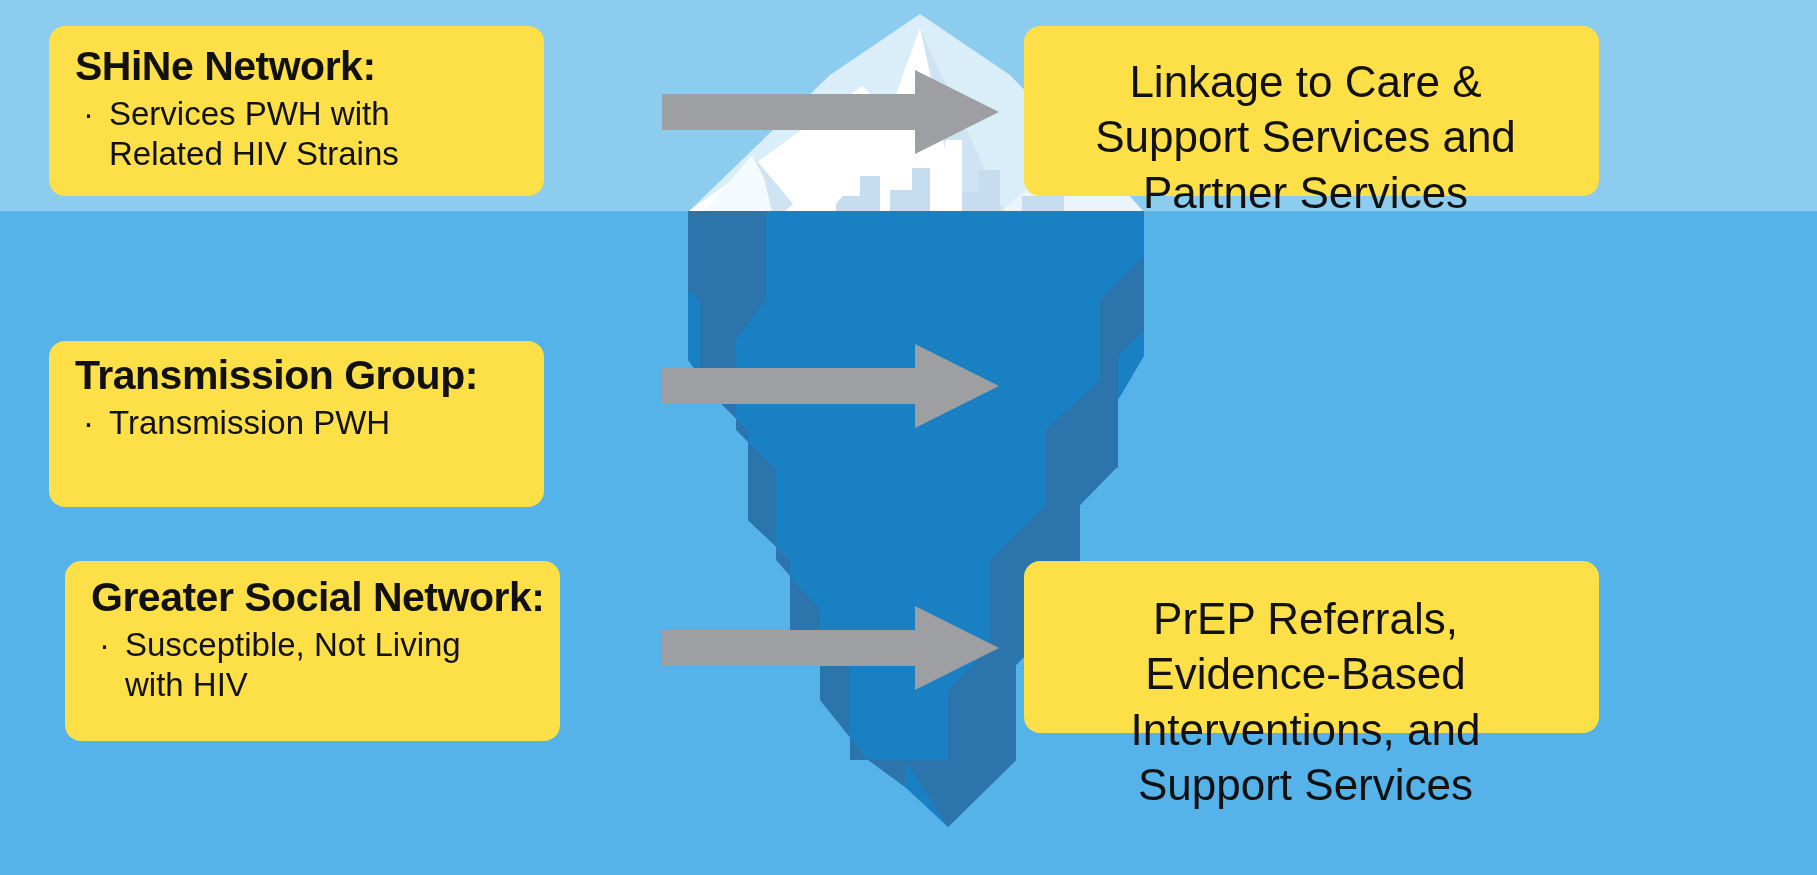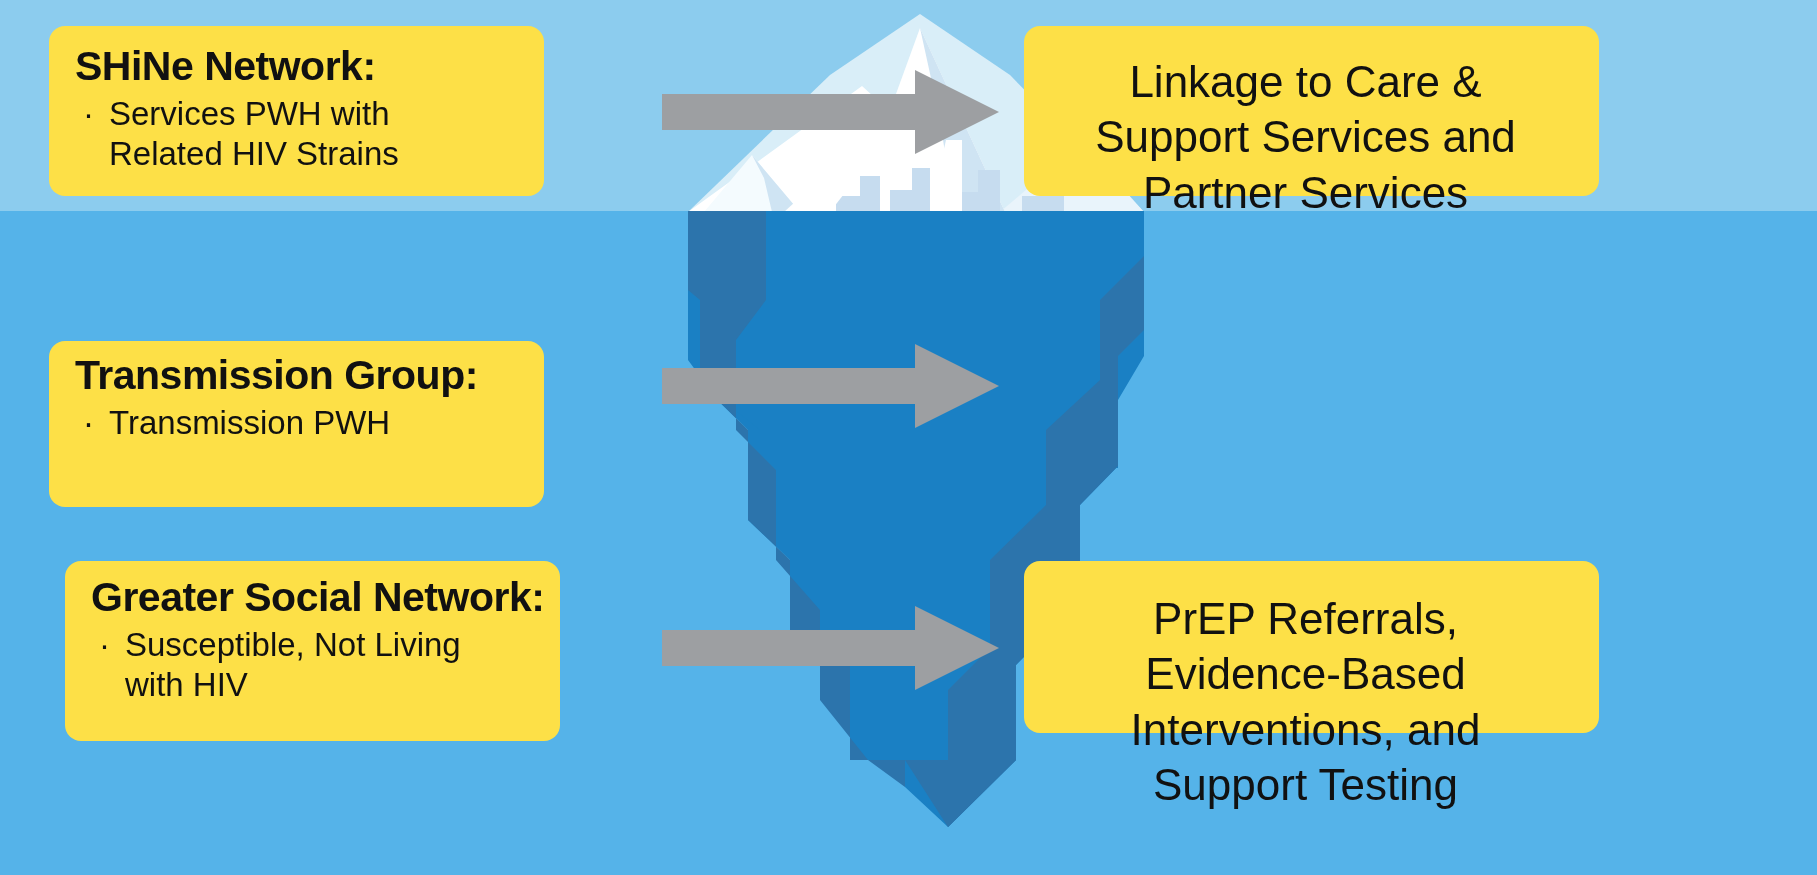--- a/index.html
+++ b/index.html
@@ -217,16 +217,16 @@
       </li>
     </ul>
   </div>
 
   <div class="card right" id="card-out-1">
     <p class="card-text">Linkage to Care &amp; Support Services and Partner Services</p>
   </div>
 
 
   <div class="card right" id="card-out-3">
-    <p class="card-text">PrEP Referrals, Evidence-Based Interventions, and Support Testing</p>
+    <p class="card-text">PrEP Referrals, Evidence-Based Interventions, and Support Services</p>
   </div>
 
 </div>
 
 </body></html>

